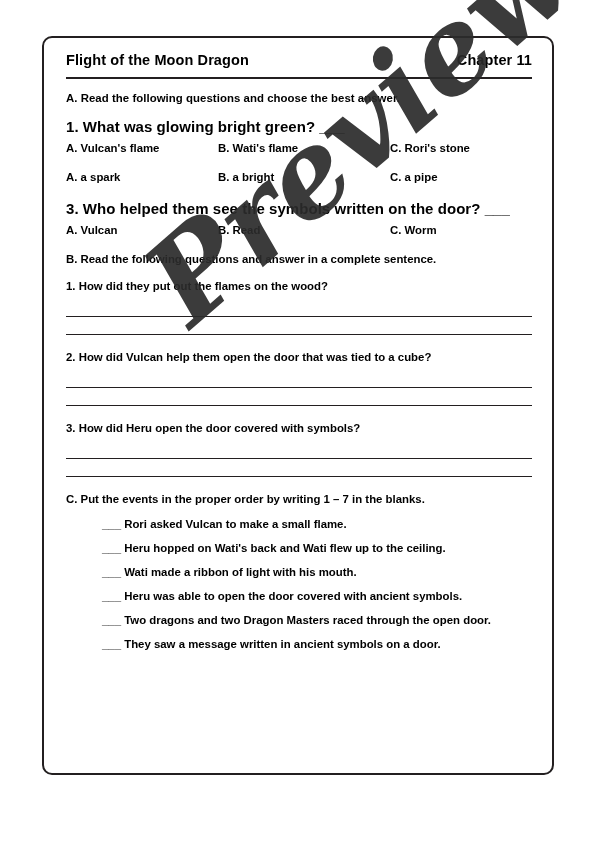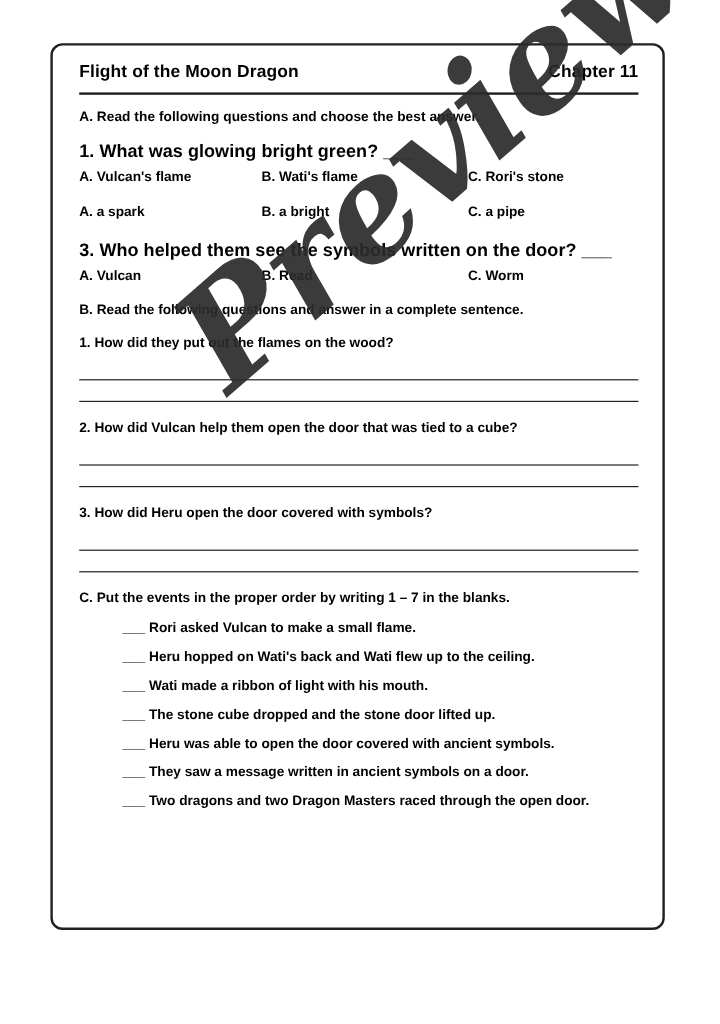--- a/index.html
+++ b/index.html
@@ -214,33 +214,29 @@
         <div class="order-item">
           <span class="blank">___</span>
           <span>Heru hopped on Wati's back and Wati flew up to the ceiling.</span>
         </div>
         <div class="order-item">
           <span class="blank">___</span>
           <span>Wati made a ribbon of light with his mouth.</span>
         </div>
         <div class="order-item">
           <span class="blank">___</span>
-          <span>The stone cube dropped and the stone door lifted up.</span>
-        </div>
-        <div class="order-item">
-          <span class="blank">___</span>
           <span>Heru was able to open the door covered with ancient symbols.</span>
         </div>
         <div class="order-item">
           <span class="blank">___</span>
+          <span>Two dragons and two Dragon Masters raced through the open door.</span>
+        </div>
+        <div class="order-item">
+          <span class="blank">___</span>
           <span>They saw a message written in ancient symbols on a door.</span>
-        </div>
-        <div class="order-item">
-          <span class="blank">___</span>
-          <span>Two dragons and two Dragon Masters raced through the open door.</span>
         </div>
 
       </div>
     </div>
   </div>
 
   <div class="watermark">
     <span>Preview</span>
   </div>
 

